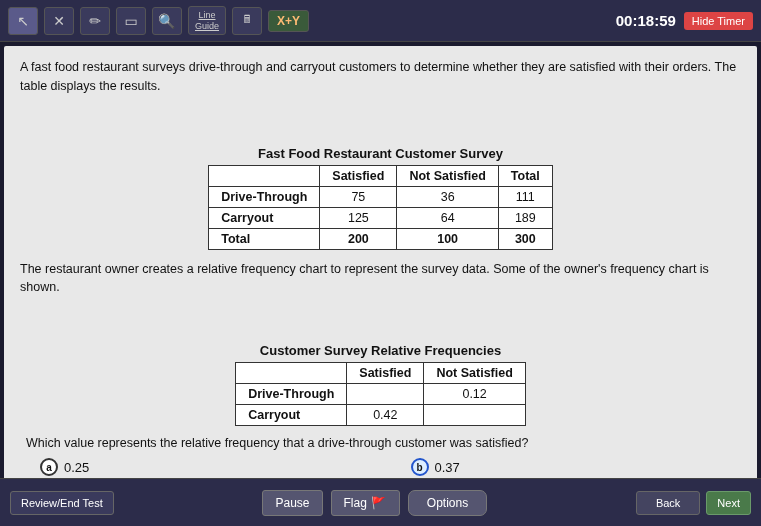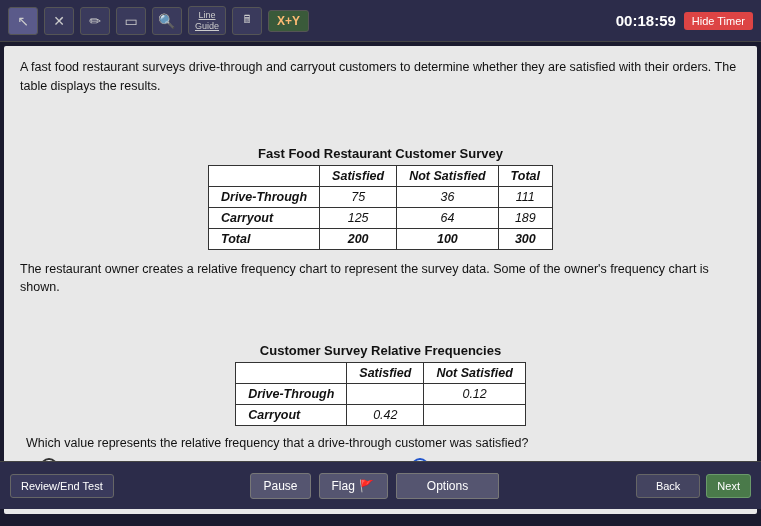--- a/index.html
+++ b/index.html
@@ -124,21 +124,20 @@
     table {
       border-collapse: collapse;
       font-size: 12.5px;
     }
     table td, table th {
       border: 1px solid #333;
       padding: 3px 12px;
       text-align: center;
       color: #111;
       background: white;
-      font-style: italic;
     }
     table th {
       background: white;
       font-weight: bold;
     }
     table td:first-child {
       text-align: left;
       font-weight: bold;
       background: white;
     }
@@ -188,21 +187,21 @@
       flex-shrink: 0;
     }
     .option-circle.selected {
       border-color: #2255cc;
       background: #ddeeff;
     }
 
     
     .bottom-bar {
       position: absolute;
-      bottom: 17px;
+      bottom: 0;
       left: 0;
       right: 0;
       height: 48px;
       background: #2c2c4a;
       display: flex;
       align-items: center;
       justify-content: space-between;
       padding: 0 10px;
       border-top: 1px solid #444;
     }
@@ -247,22 +246,22 @@
       color: white;
       font-size: 12px;
       cursor: pointer;
       display: flex;
       align-items: center;
       gap: 5px;
     }
     .options-btn {
       background: #555570;
       border: 1px solid #777;
-      border-radius: 2px;
-      padding: 5px 30px;
+      border-radius: 7px;
+      padding: 5px 18px;
       color: white;
       font-size: 12px;
       cursor: pointer;
     }
     .back-btn {
       background: #444460;
       border: 1px solid #666;
       border-radius: 3px;
       padding: 5px 19px;
       color: white;

